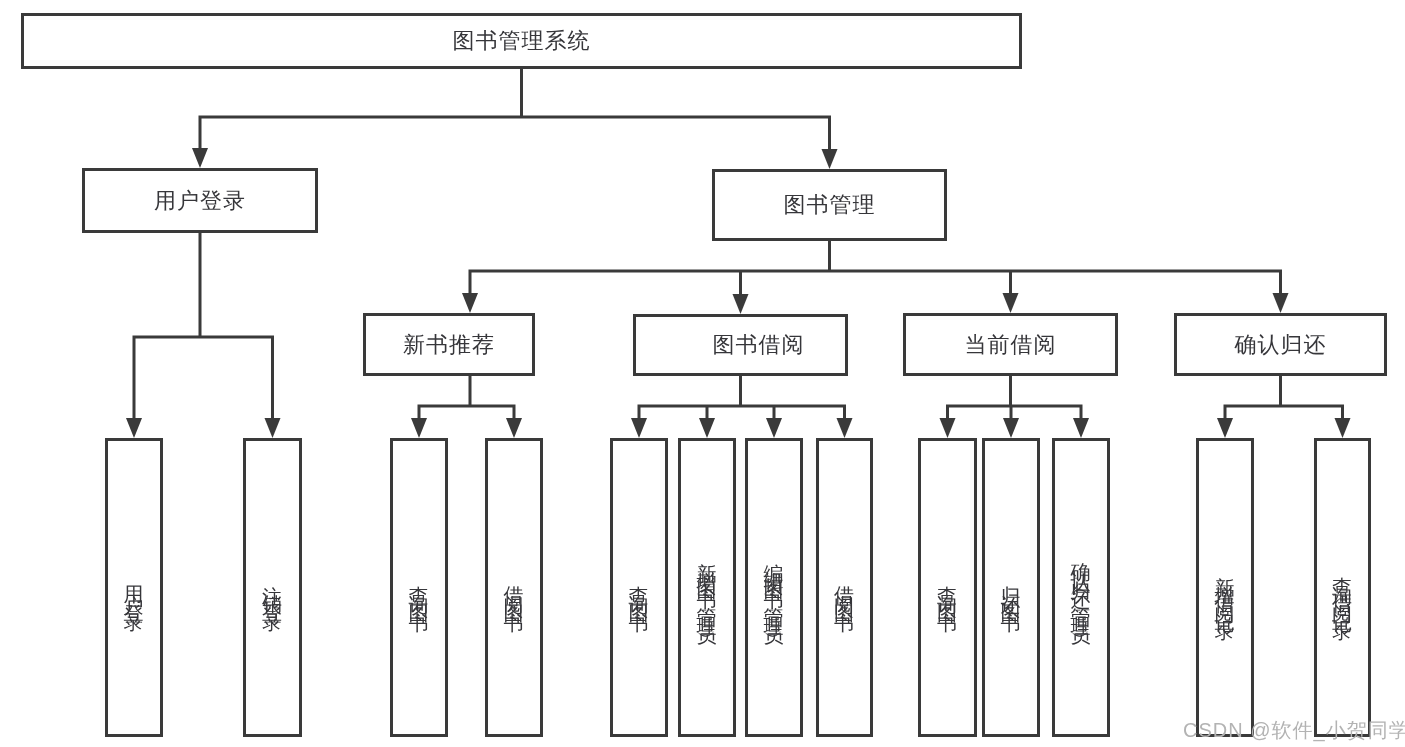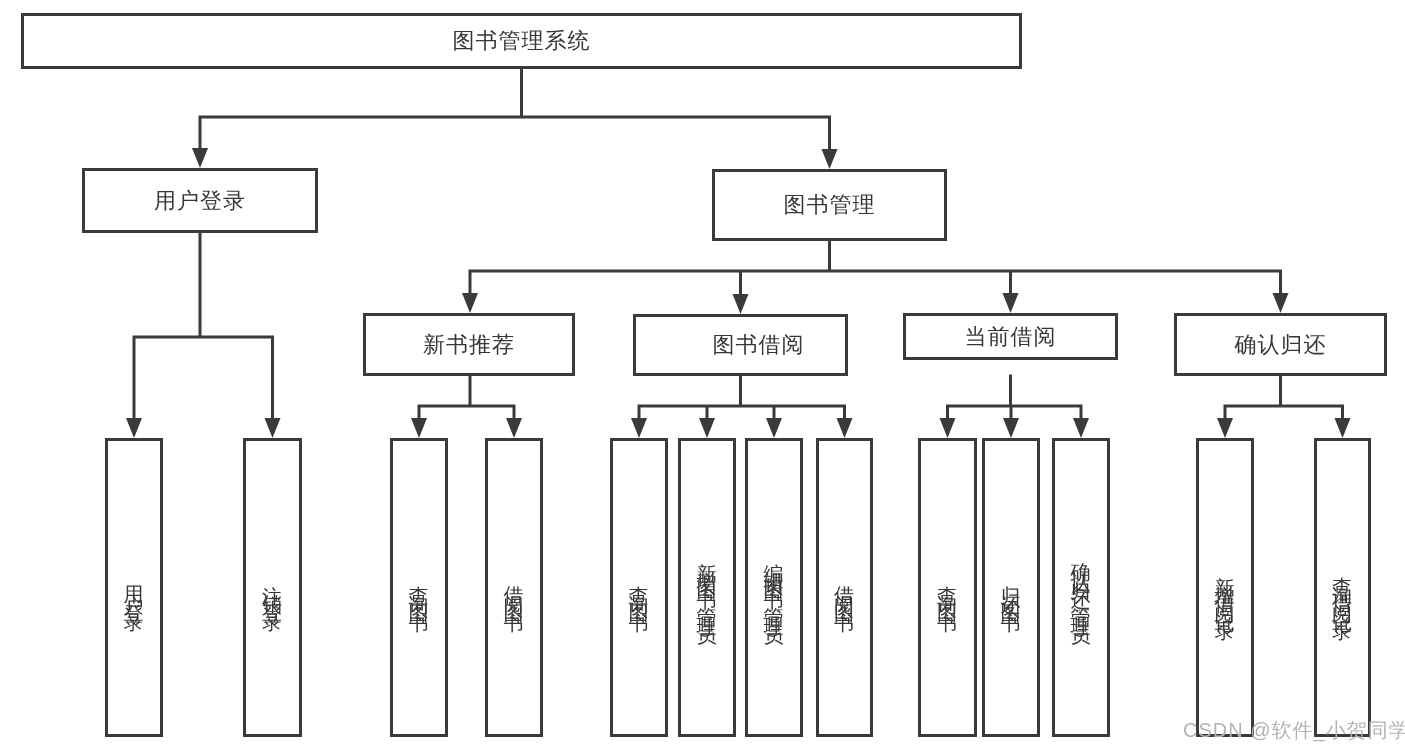--- a/index.html
+++ b/index.html
@@ -82,27 +82,27 @@
   <div id="nodes">
       <div class="node horizontal" style="left: 21px; top: 13px; width: 1001px; height: 56px;">
     <span class="label">图书管理系统</span>
   </div>
       <div class="node horizontal" style="left: 82px; top: 168px; width: 236px; height: 65px;">
     <span class="label">用户登录</span>
   </div>
       <div class="node horizontal" style="left: 712px; top: 169px; width: 235px; height: 72px;">
     <span class="label">图书管理</span>
   </div>
-      <div class="node horizontal" style="left: 363px; top: 313px; width: 212px; height: 63px;">
+      <div class="node horizontal" style="left: 363px; top: 313px; width: 172px; height: 63px;">
     <span class="label">新书推荐</span>
   </div>
       <div class="node horizontal" style="left: 633px; top: 314px; width: 215px; height: 62px; padding-left: 36px;">
     <span class="label">图书借阅</span>
   </div>
-      <div class="node horizontal" style="left: 903px; top: 313px; width: 215px; height: 47px;">
+      <div class="node horizontal" style="left: 903px; top: 313px; width: 215px; height: 63px;">
     <span class="label">当前借阅</span>
   </div>
       <div class="node horizontal" style="left: 1174px; top: 313px; width: 213px; height: 63px;">
     <span class="label">确认归还</span>
   </div>
       <div class="node vertical" style="left: 105px; top: 438px; width: 58px; height: 299px;">
     <span class="label">用户登录</span>
   </div>
       <div class="node vertical" style="left: 243px; top: 438px; width: 59px; height: 299px;">
     <span class="label">注销登录</span>

